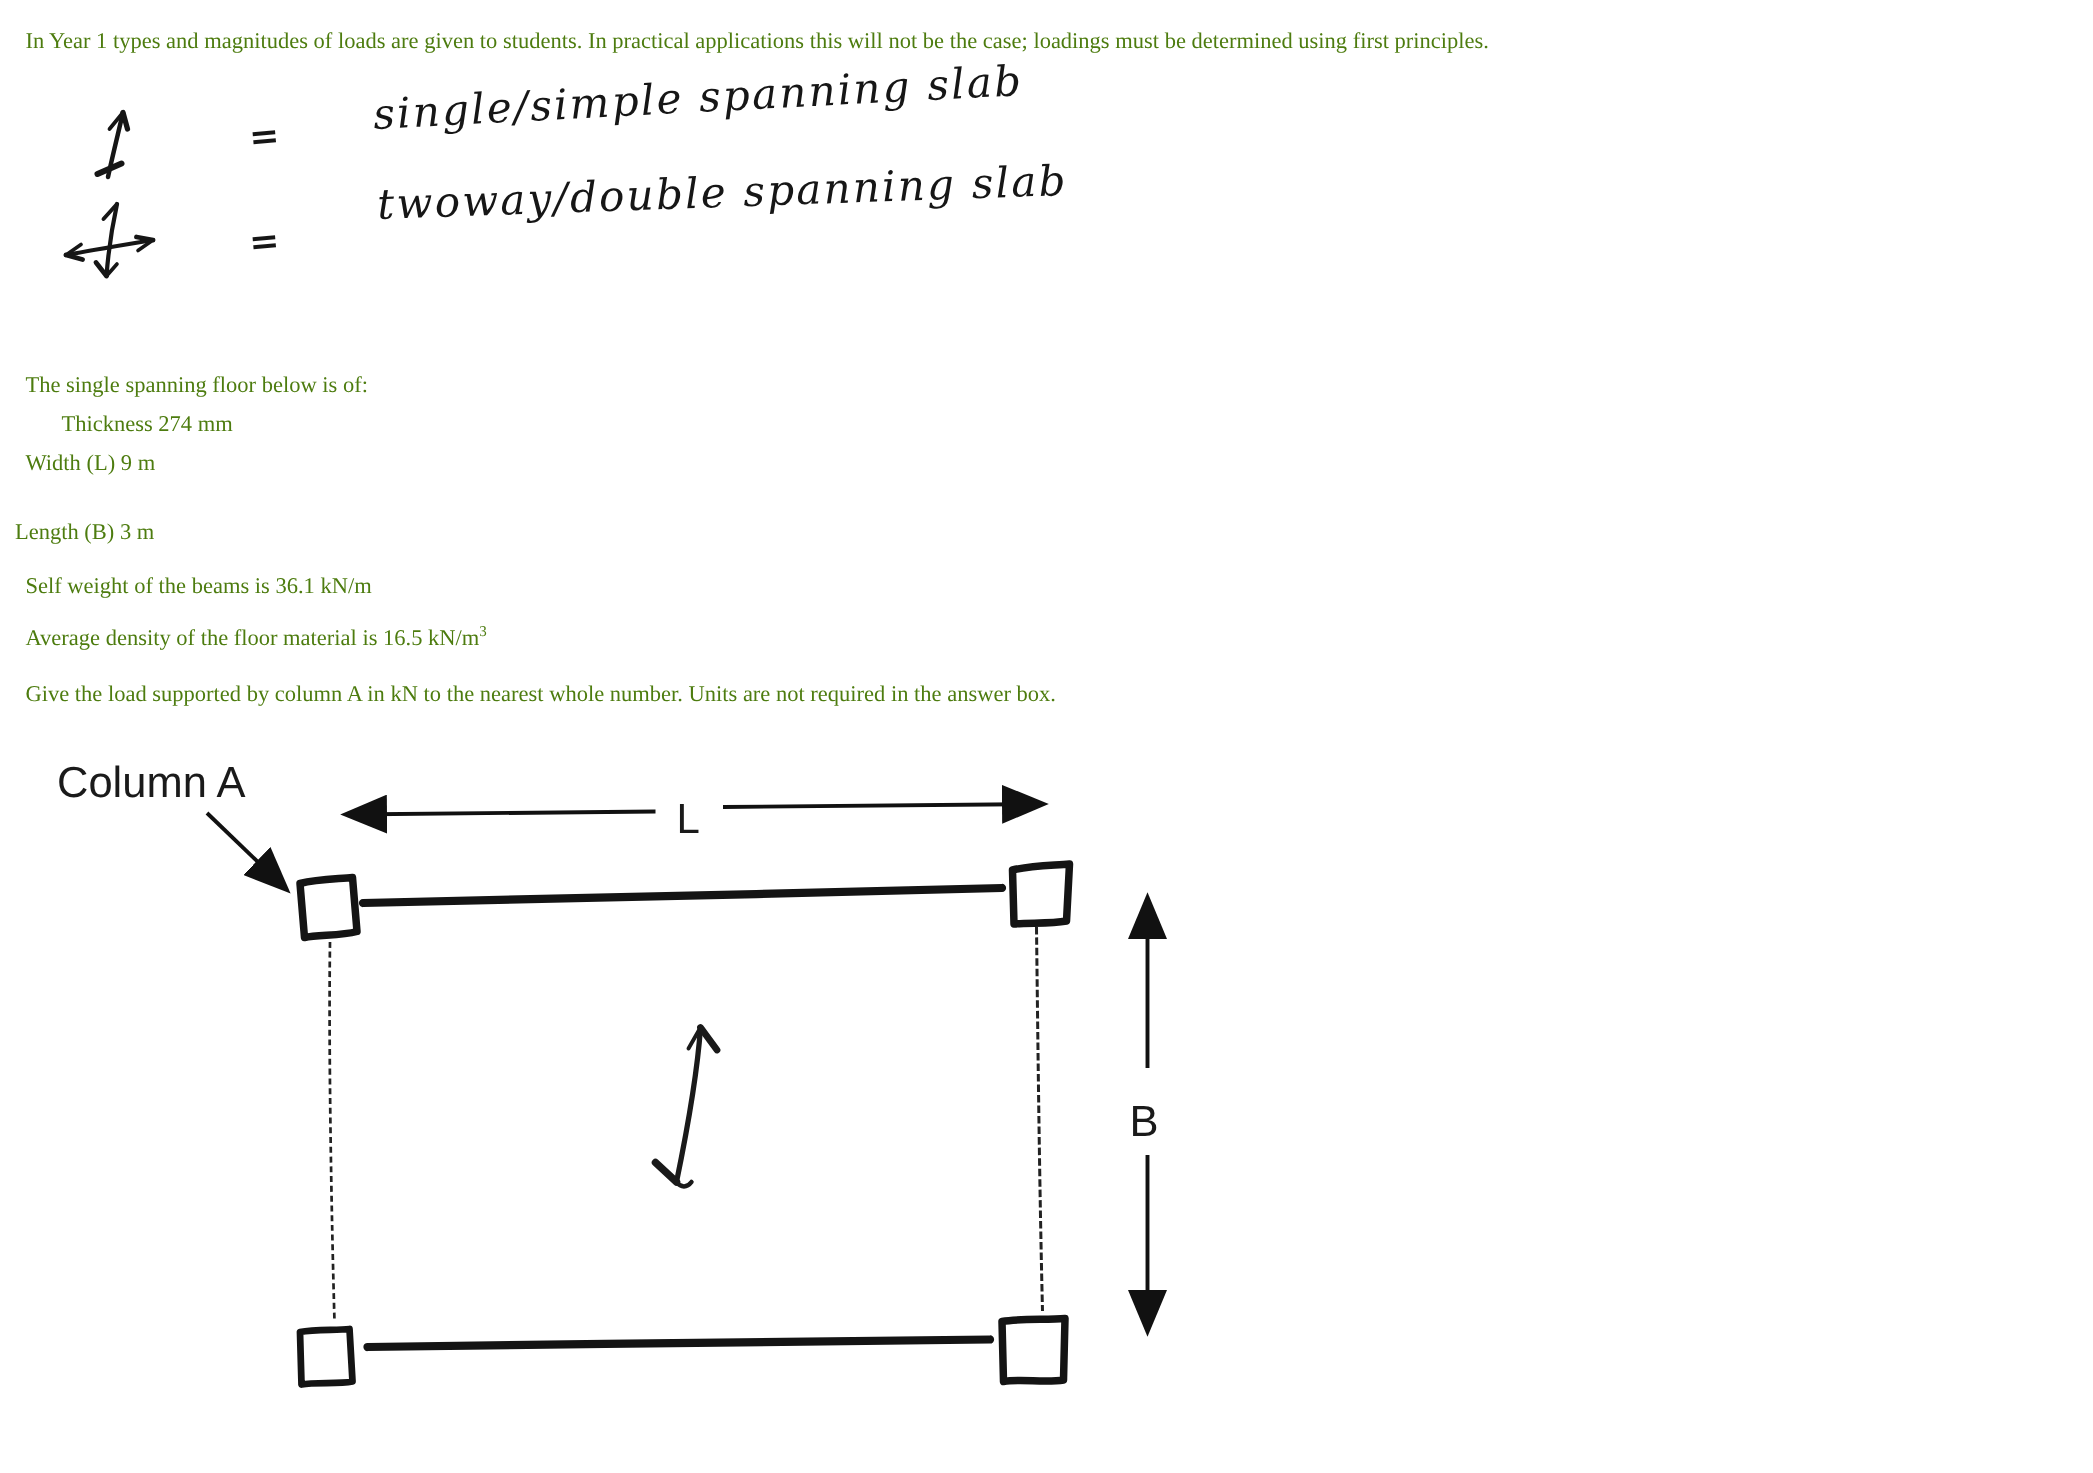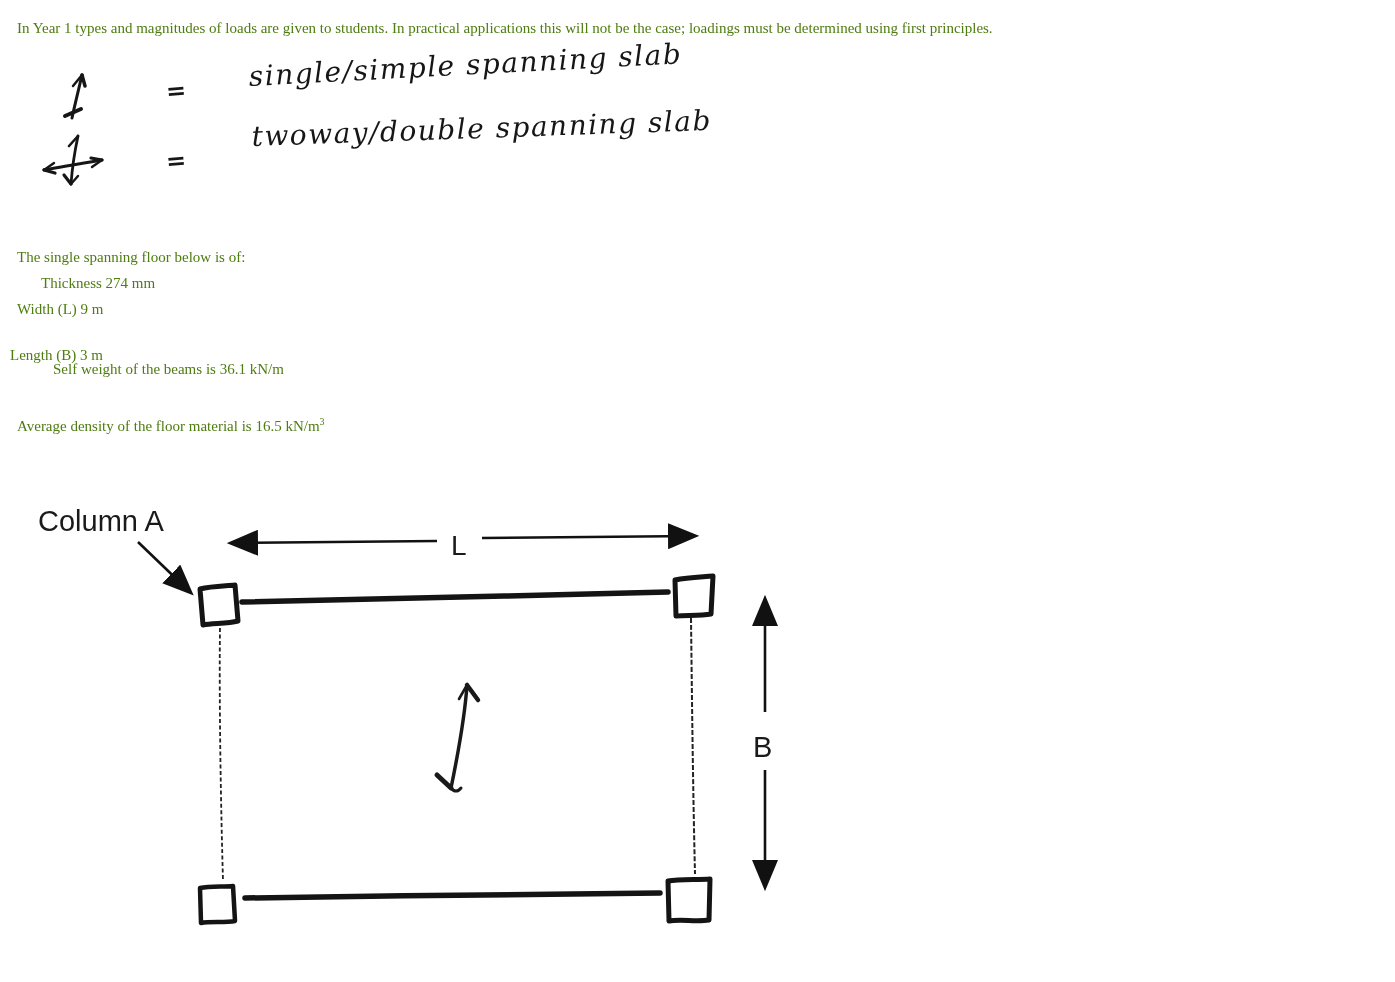--- a/index.html
+++ b/index.html
@@ -75,24 +75,25 @@
       <path d="M 64,30 L 54,37" stroke-width="2.4"></path>
     </g>
   </svg>
   <span class="hand-eq" style="left:166px; top:146px;">=</span>
   <span class="hand-label" style="left:251px; top:120px; transform:rotate(-2deg);">twoway/double spanning slab</span>
 
   <div class="typed" style="left:17px; top:248px;">The single spanning floor below is of:</div>
   <div class="typed" style="left:17px; top:274px;margin-left:24px;">Thickness 274 mm</div>
   <div class="typed" style="left:17px; top:300px;">Width (L) 9 m</div>
   <div class="typed" style="left:10px; top:346px;">Length (B) 3 m</div>
-  <div class="typed" style="left:17px; top:360px;margin-left:36px;">Self weight of the beams is 36.1 kN/m</div>
+  <div class="typed" style="left:17px; top:382px;">Self weight of the beams is 36.1 kN/m</div>
   <div class="typed" style="left:17px; top:417px;">
     <span>Average density of the floor material is 16.5 kN/m</span><sup>3</sup>
   </div>
+  <div class="typed" style="left:17px; top:454px;">Give the load supported by column A in kN to the nearest whole number. Units are not required in the answer box.</div>
 
   <svg class="abs" style="left:30px; top:492px;" width="800" height="470" viewBox="0 0 800 470">
     <defs>
       <marker id="arrowhead" markerWidth="12" markerHeight="10" refX="10" refY="5" orient="auto">
         <path d="M0,0 L12,5 L0,10 Z" fill="#111111"></path>
       </marker>
     </defs>
 
     <text x="8" y="39" font-size="29">Column A</text>
 

